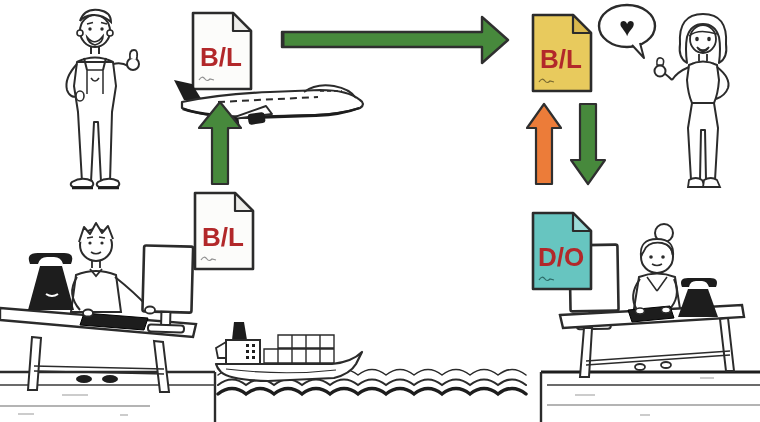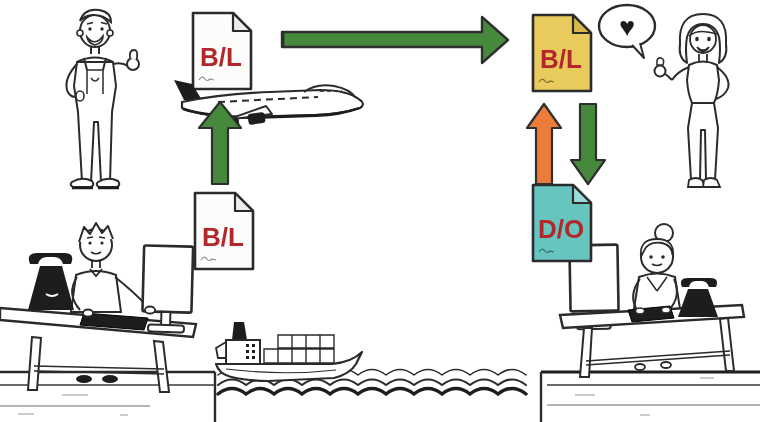--- a/index.html
+++ b/index.html
@@ -186,21 +186,21 @@
 
   <div class="abs" style="left:528px;top:12px">
     <svg width="68" height="82" viewBox="0 0 68 82">
       <path d="M5,3 H45 L63,21 V79 H5 Z" stroke="#2b2b2b" stroke-width="2.6" stroke-linejoin="round" fill="#e8ca5d"></path>
       <path d="M45,3 V21 H63 Z" stroke="#2b2b2b" stroke-width="2.2" stroke-linejoin="round" fill="#d9b84d"></path>
       <path d="M11,70 q3,-5 6,-1 q2,3 5,0 l4,1" fill="none" stroke="#7a6a30" stroke-width="1.2"></path>
       <text x="33" y="56" text-anchor="middle" font-size="26" font-weight="bold" fill="#b2282a">B/L</text>
     </svg>
   </div>
 
-  <div class="abs" style="left:528px;top:182px">
+  <div class="abs" style="left:528px;top:210px">
     <svg width="68" height="82" viewBox="0 0 68 82">
       <path d="M5,3 H45 L63,21 V79 H5 Z" stroke="#2b2b2b" stroke-width="2.6" stroke-linejoin="round" fill="#67c5c0"></path>
       <path d="M45,3 V21 H63 Z" stroke="#2b2b2b" stroke-width="2.2" stroke-linejoin="round" fill="#9cdcd8"></path>
       <path d="M11,70 q3,-5 6,-1 q2,3 5,0 l4,1" fill="none" stroke="#2c6a66" stroke-width="1.2"></path>
       <text x="33" y="56" text-anchor="middle" font-size="26" font-weight="bold" fill="#b2282a">D/O</text>
     </svg>
   </div>
 
   <svg class="abs" style="left:170px;top:78px" width="200" height="60" viewBox="0 0 200 60">
     <polygon points="14,22 4,2 22,6 32,22" fill="#1d1d1d"></polygon>

